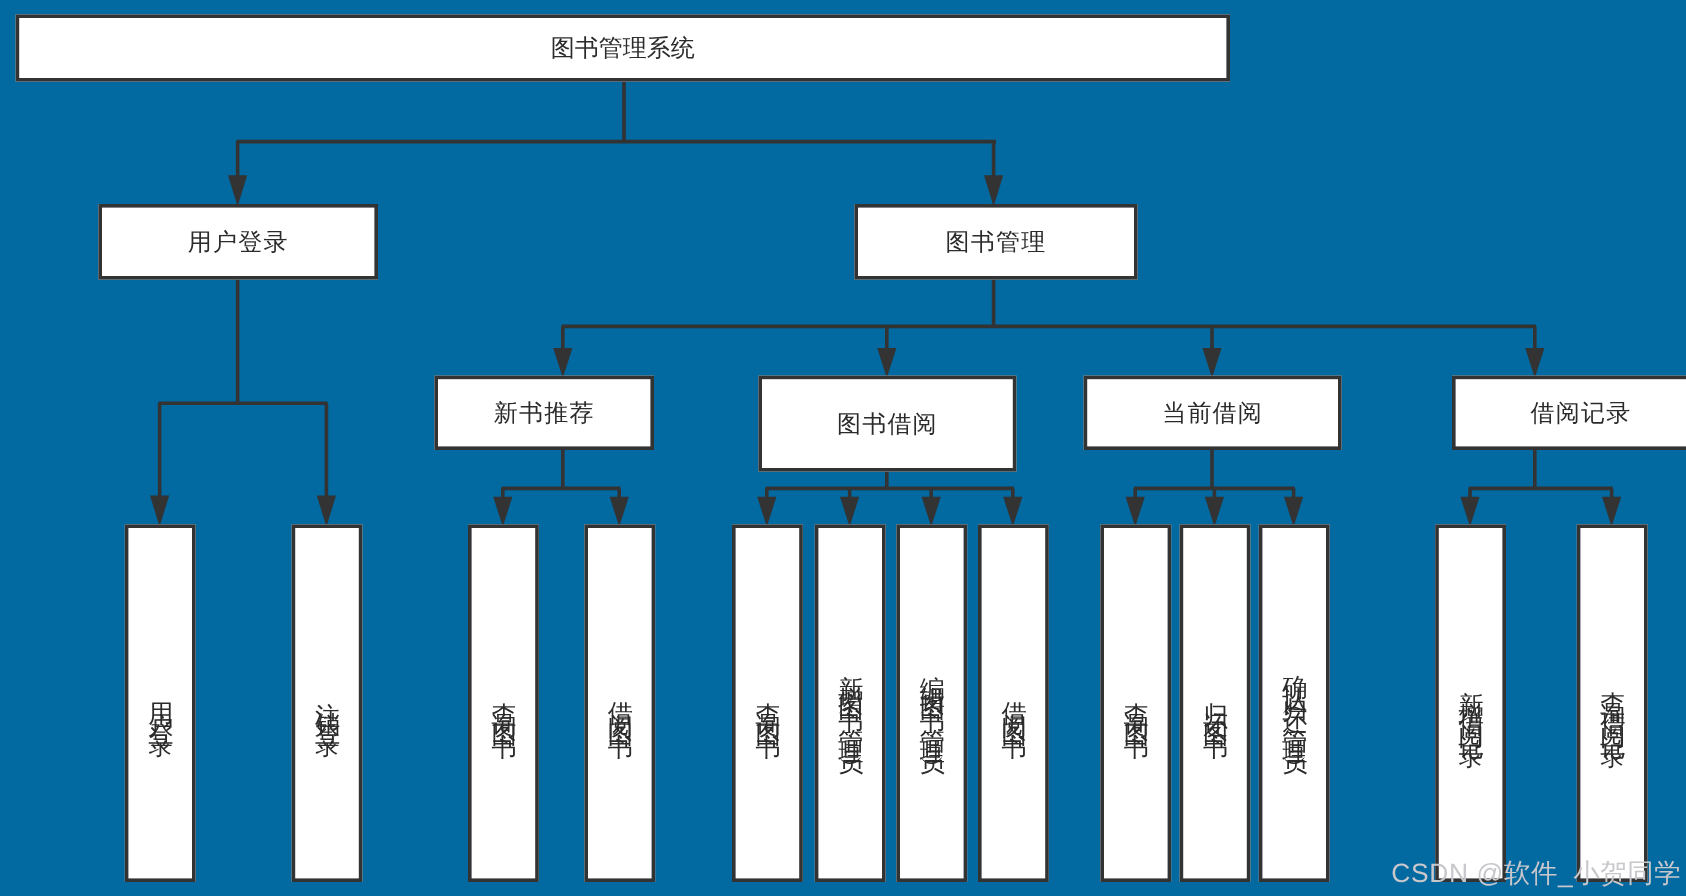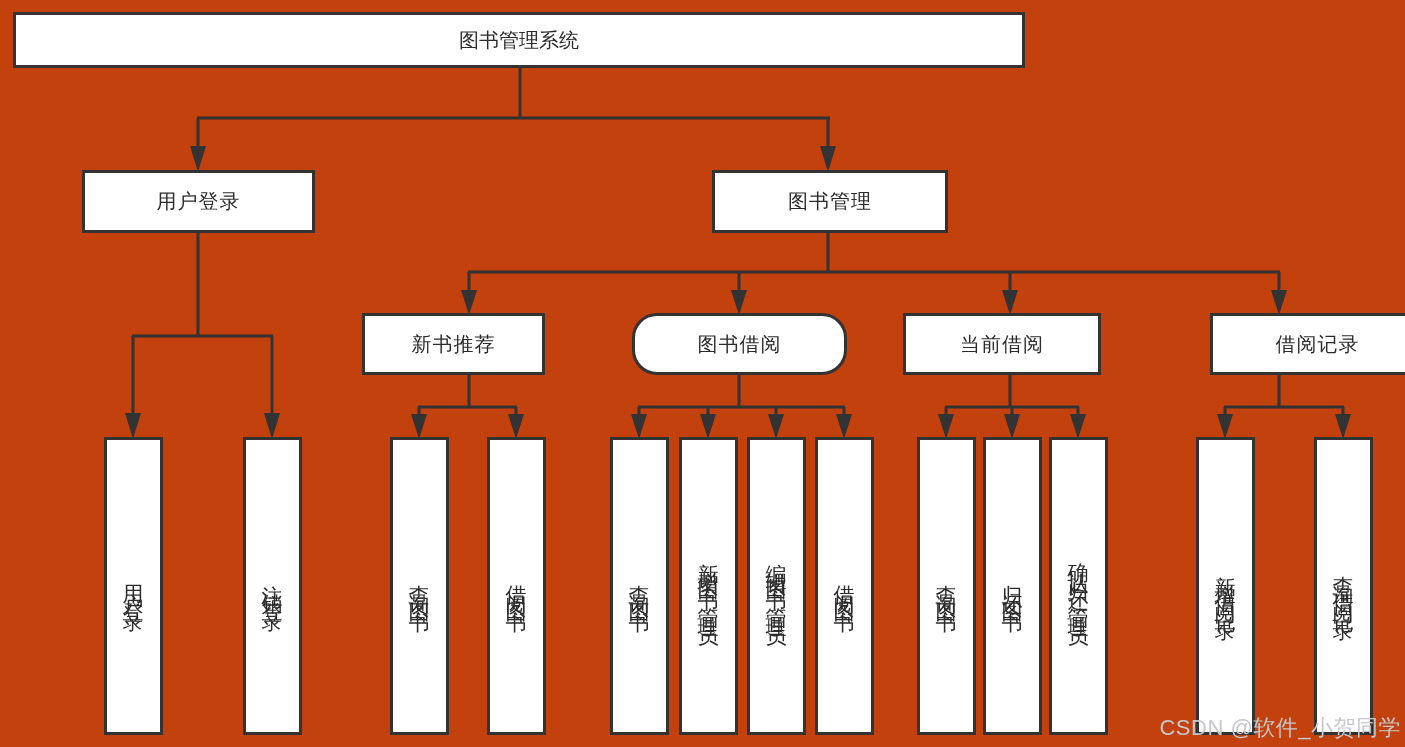--- a/index.html
+++ b/index.html
@@ -4,21 +4,21 @@
 <style>
   html, body {
     margin: 0;
     padding: 0;
     background: #ffffff;
   }
   .canvas {
     position: relative;
     width: 1405px;
     height: 747px;
-    background: #c2410c;
+    background: #0369a1;
     font-family: "Liberation Sans", "DejaVu Sans", sans-serif;
     overflow: hidden;
   }
   svg.wires {
     position: absolute;
     left: 0; top: 0;
     width: 1405px; height: 747px;
     pointer-events: none;
   }
   .node {
@@ -42,22 +42,22 @@
     letter-spacing: 9px;
     line-height: 1;
   }
   
   .n-root { left: 13px;  top: 12px;  width: 1012px; height: 56px; }
   
   .n-l2a  { left: 82px;  top: 170px; width: 233px; height: 63px; }
   .n-l2b  { left: 712px; top: 170px; width: 236px; height: 63px; }
   
   .n-l3a  { left: 362px;  top: 313px; width: 183px; height: 62px; }
-  .n-l3b  { left: 632px;  top: 313px; width: 215px; height: 62px; border-radius: 25px; }
-  .n-l3c  { left: 903px;  top: 313px; width: 198px; height: 62px; }
+  .n-l3b  { left: 632px;  top: 313px; width: 215px; height: 80px; }
+  .n-l3c  { left: 903px;  top: 313px; width: 215px; height: 62px; }
   .n-l3d  { left: 1210px; top: 313px; width: 215px; height: 62px; }
   
   .leaf { top: 437px; width: 59px; height: 298px; }
   .n-f01 { left: 104px;  }
   .n-f02 { left: 243px;  }
   .n-f03 { left: 390px;  }
   .n-f04 { left: 487px;  }
   .n-f05 { left: 610px;  }
   .n-f06 { left: 679px;  letter-spacing: 6px; }
   .n-f07 { left: 747px;  letter-spacing: 6px; }

